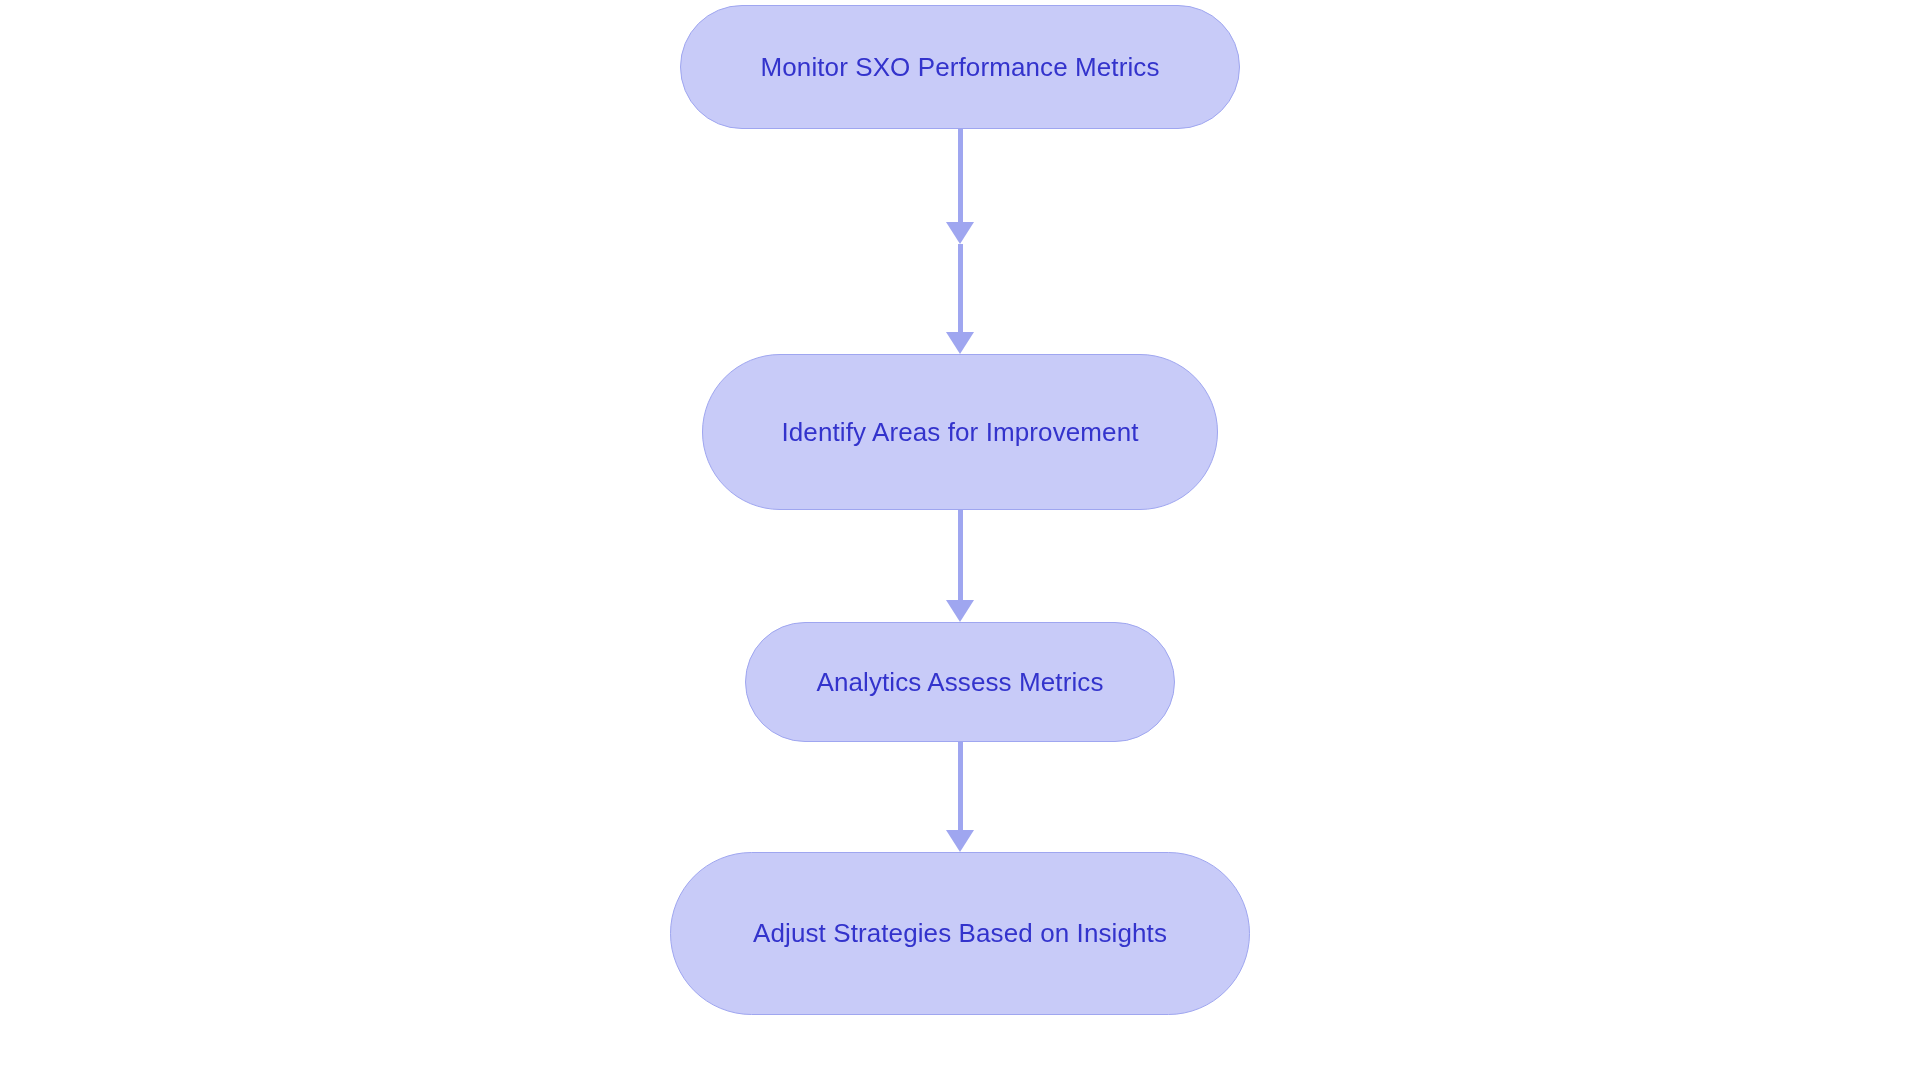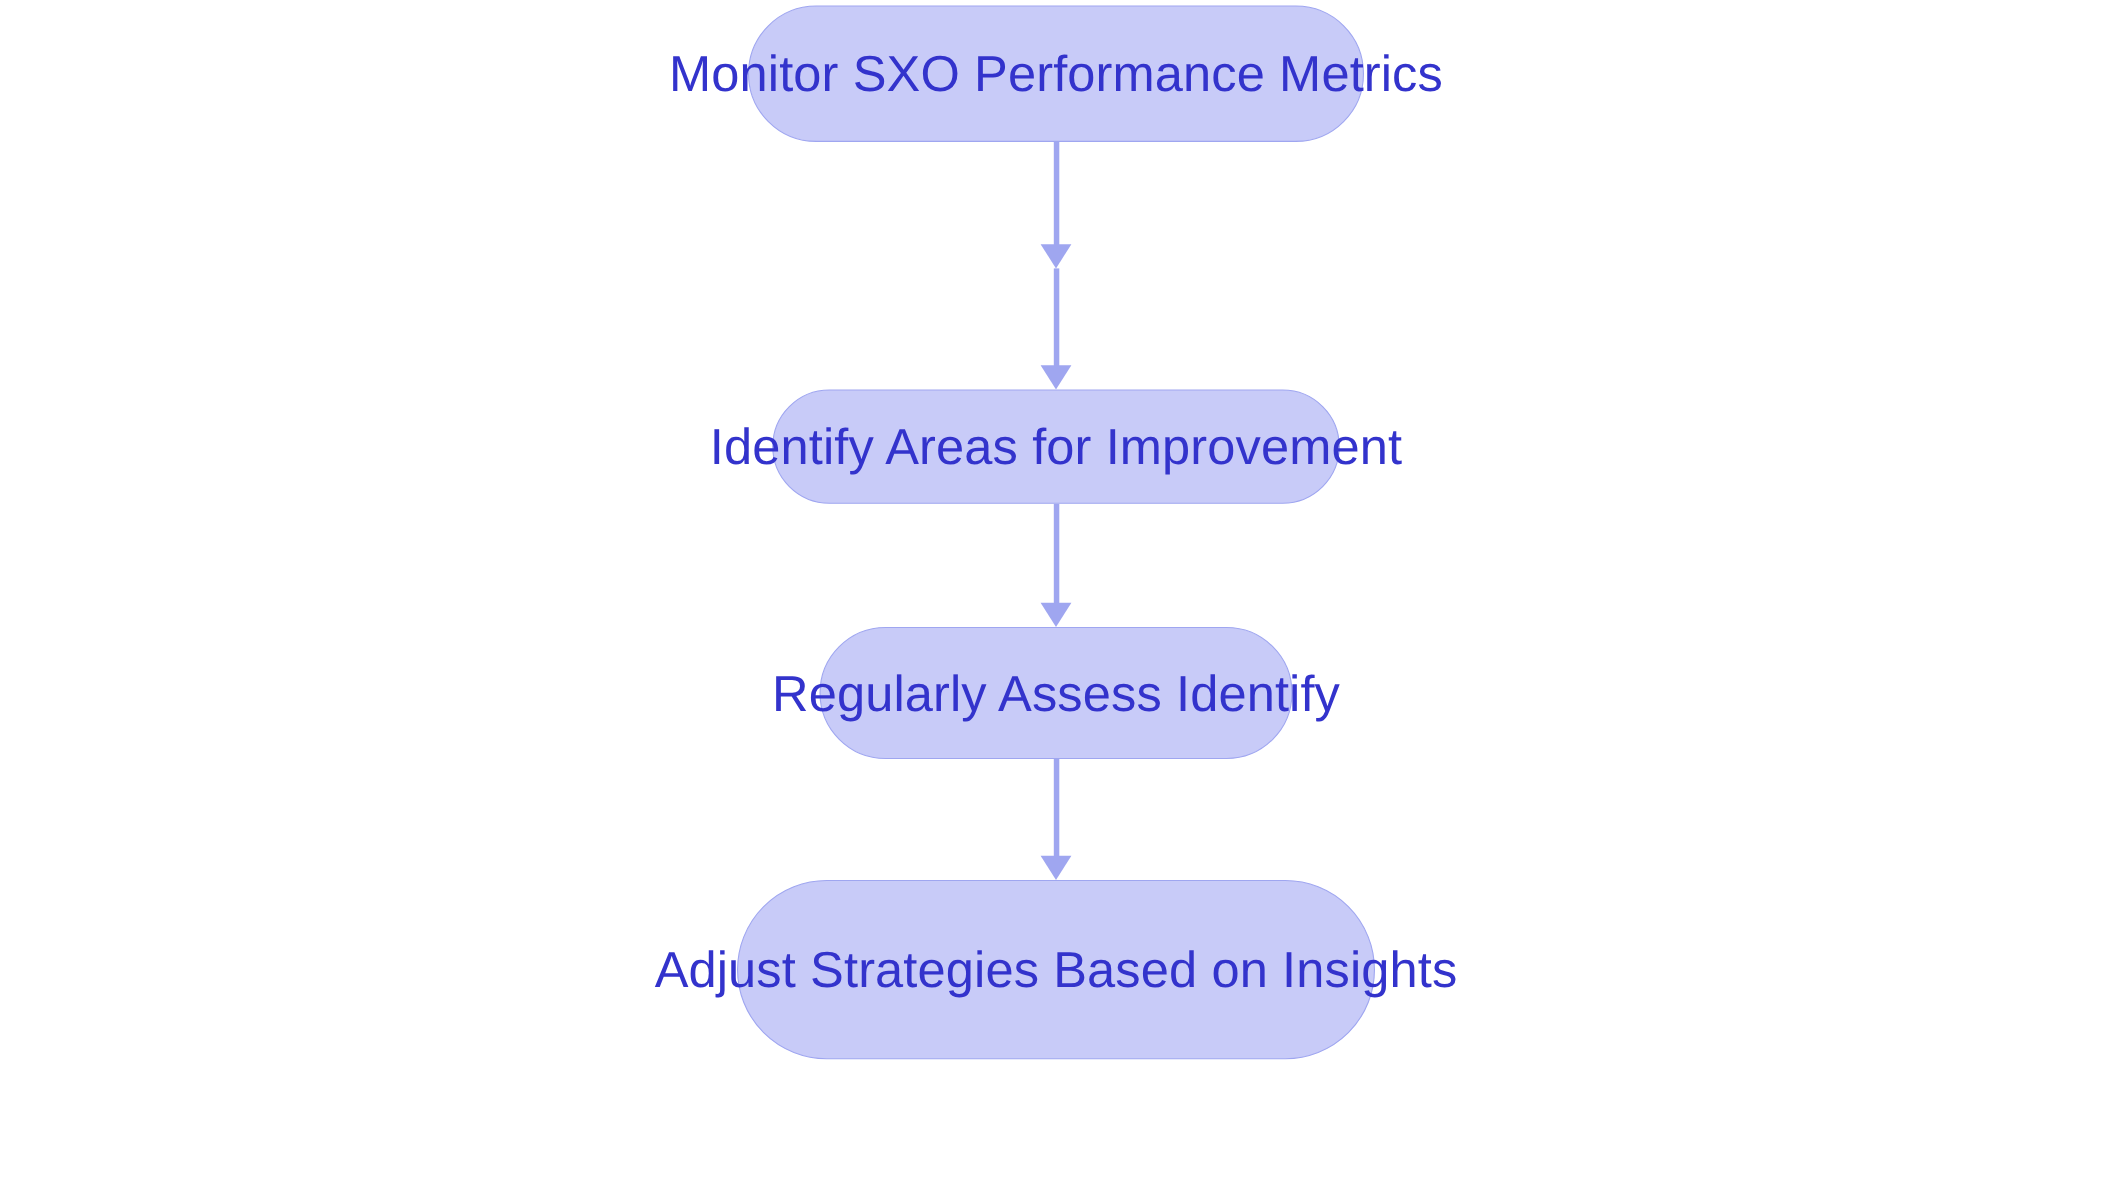--- a/index.html
+++ b/index.html
@@ -30,21 +30,21 @@
   }
   .node {
     box-sizing: border-box;
     display: flex;
     align-items: center;
     justify-content: center;
     background: #c8cbf8;
     border: 1.6px solid #9fa6f0;
     border-radius: 999px;
     color: #3333cc;
-    font-size: 46px;
+    font-size: 26px;
     line-height: 1.1;
     font-weight: 400;
     letter-spacing: 0.1px;
     white-space: nowrap;
     text-align: center;
     padding: 0 46px;
   }
   .node-label {
     display: block;
   }
@@ -64,21 +64,21 @@
     height: 0;
     border-left: 14px solid transparent;
     border-right: 14px solid transparent;
     border-top: 22px solid #9fa6f0;
     margin-top: -1px;
   }
 
   
   .n0 { width: 560px; height: 124px; margin-top: 5px; }
   .n1 { width: 794px; height: 124px; }
-  .n2 { width: 516px; height: 104px; text-align: right; }
+  .n2 { width: 516px; height: 156px; text-align: right; }
   .n3 { width: 430px; height: 120px; }
   .n4 { width: 580px; height: 163px; }
 
   .c0 { height: 115px; }
   .c1 { height: 110px; }
   .c2 { height: 112px; }
   .c3 { height: 110px; }
 </style>
 </head>
 <body>
@@ -104,21 +104,21 @@
     <div class="node n2">
       <span class="node-label">Identify Areas for Improvement</span>
     </div>
 
     <div class="connector c2">
       <div class="connector-line"></div>
       <div class="connector-head"></div>
     </div>
 
     <div class="node n3">
-      <span class="node-label">Regularly Assess Identify</span>
+      <span class="node-label">Analytics Assess Metrics</span>
     </div>
 
     <div class="connector c3">
       <div class="connector-line"></div>
       <div class="connector-head"></div>
     </div>
 
     <div class="node n4">
       <span class="node-label">Adjust Strategies Based on Insights</span>
     </div>

